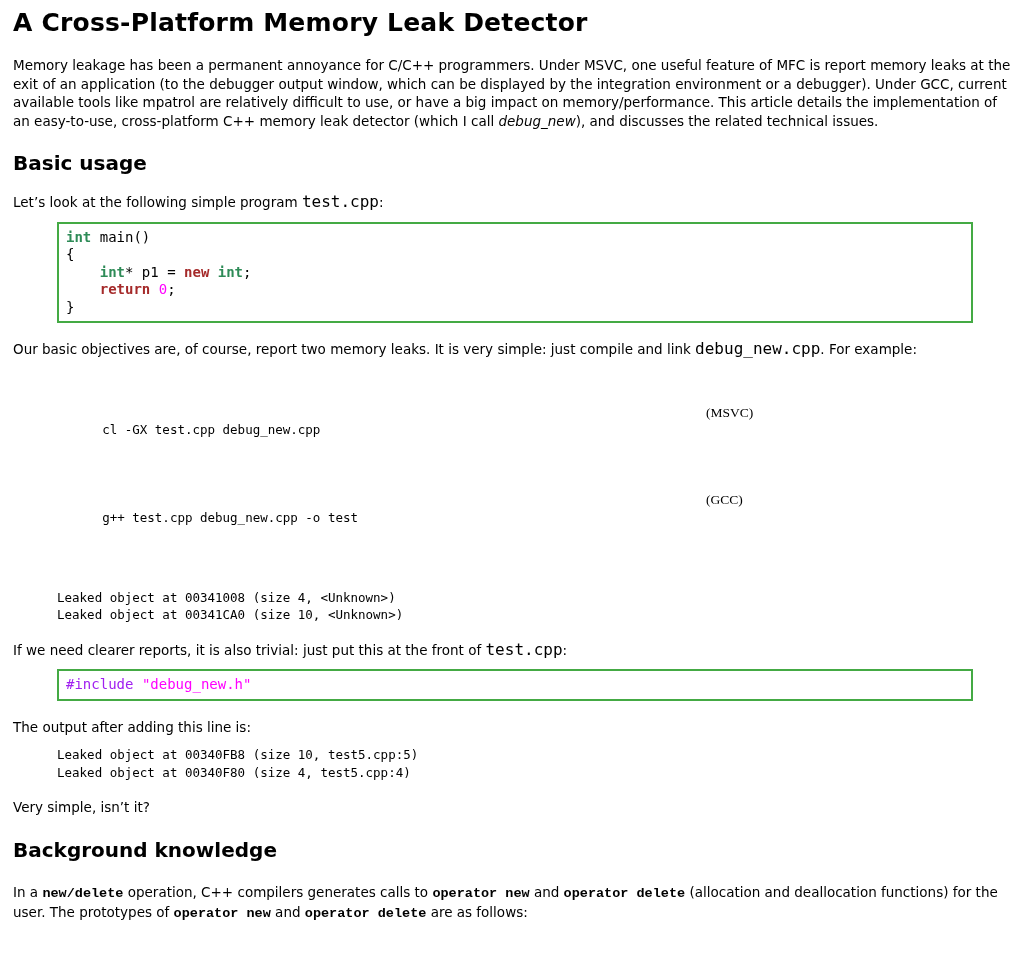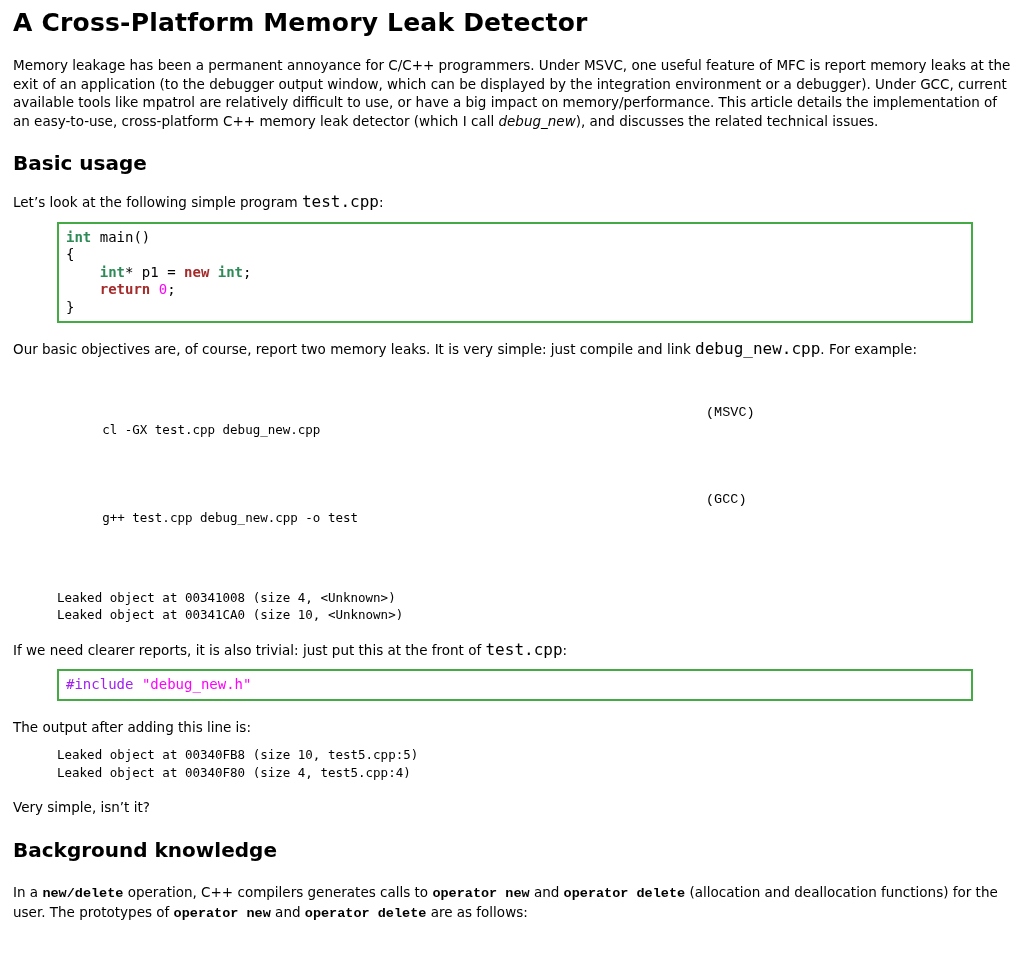--- a/index.html
+++ b/index.html
@@ -51,21 +51,21 @@
   
   .plain-pre {
     margin: 10px 0 0 44px;
     font-family: "DejaVu Sans Mono", "Liberation Mono", monospace;
     font-size: 12.5px; line-height: 17.5px;
     white-space: pre;
   }
   .compile-line { position: relative; white-space: pre; }
   .compile-label {
     position: absolute; left: 649px; top: 0;
-    font-family: Liberation Mono, monospace;
+    font-family: Liberation Serif, serif;
     font-size: 13.5px;
   }
 </style>
 </head>
 <body>
 
 <div class="page">
 
   <h1 class="title">A Cross-Platform Memory Leak Detector</h1>
 

